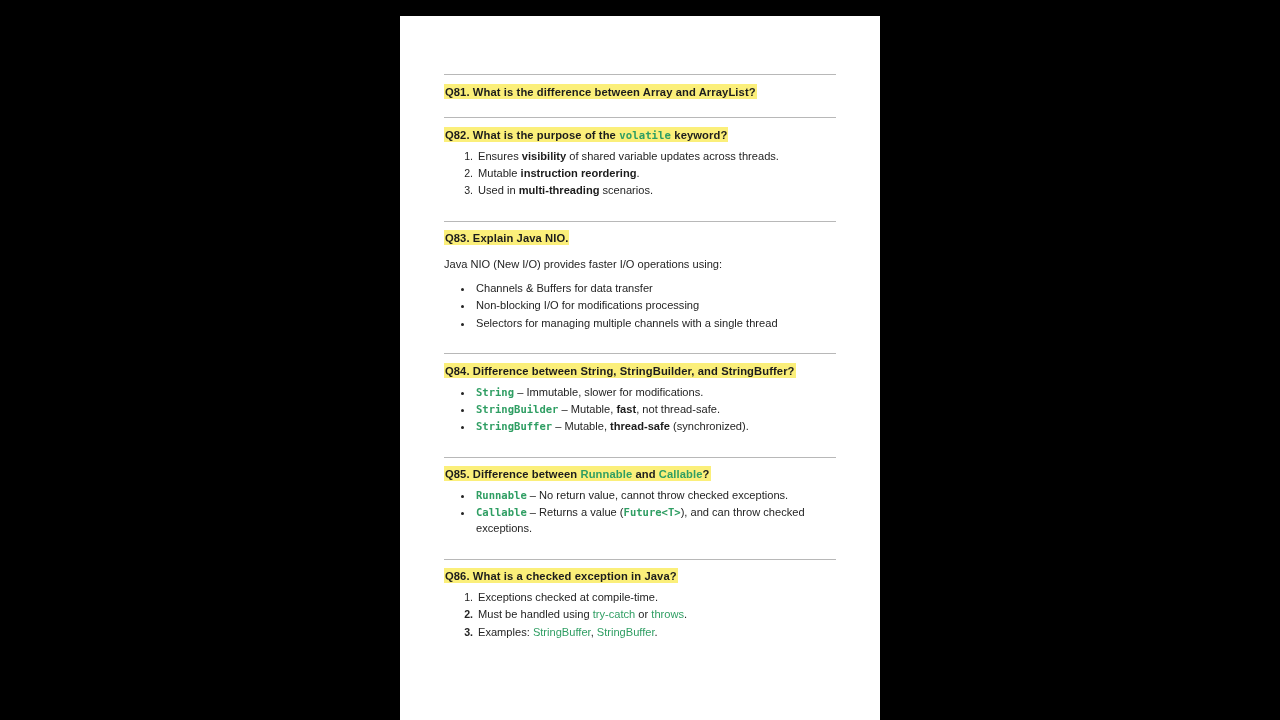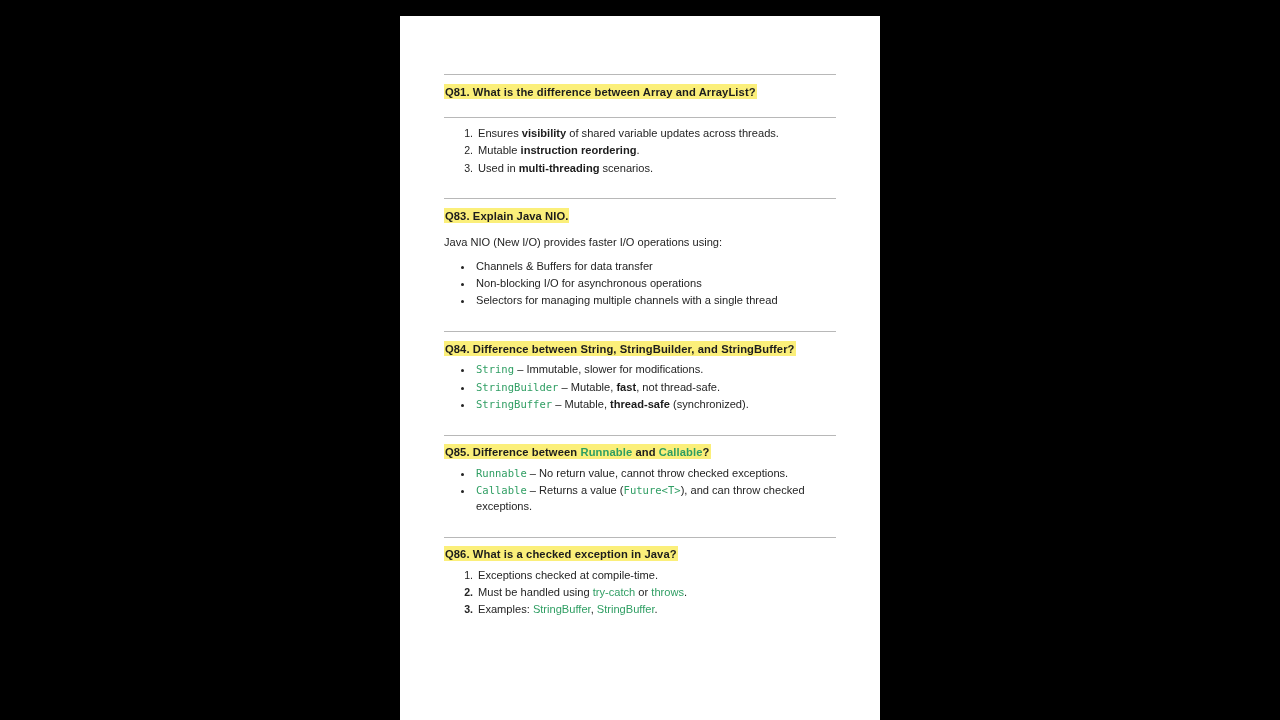--- a/index.html
+++ b/index.html
@@ -52,21 +52,21 @@
   }
   .q-head .hl {
     background: #fbef7a;
     padding: 1.5px 1px;
     box-decoration-break: clone;
     -webkit-box-decoration-break: clone;
   }
   .code {
     font-family: "DejaVu Sans Mono", "Liberation Mono", monospace;
     color: #2f9e63;
-    font-weight: normal;
+    font-weight: bold;
     font-size: 0.95em;
   }
   .code-b {
     font-family: "DejaVu Sans Mono", "Liberation Mono", monospace;
     color: #2f9e63;
     font-weight: bold;
     font-size: 0.95em;
   }
   .grn {
     color: #2f9e63;
@@ -119,36 +119,37 @@
 
       <section class="qa-block">
         <hr class="rule">
         <div class="q-head"><span class="hl">Q81. What is the difference between Array and ArrayList?</span></div>
       </section>
 
       <div class="gap-s"></div>
 
       <section class="qa-block">
         <hr class="rule">
+        <div class="q-head"><span class="hl"><span>Q82. What is the purpose of the </span><span class="code-b">volatile</span><span> keyword?</span></span></div>
         <ol class="numbers">
           <li><span>Ensures </span><b>visibility</b><span> of shared variable updates across threads.</span></li>
           <li><span>Mutable </span><b>instruction reordering</b><span>.</span></li>
           <li><span>Used in </span><b>multi-threading</b><span> scenarios.</span></li>
         </ol>
       </section>
 
       <div class="gap-s"></div>
 
       <section class="qa-block">
         <hr class="rule">
         <div class="q-head"><span class="hl">Q83. Explain Java NIO.</span></div>
         <p class="para">Java NIO (New I/O) provides faster I/O operations using:</p>
         <ul class="bullets">
           <li>Channels &amp; Buffers for data transfer</li>
-          <li>Non-blocking I/O for asynchronous operations</li>
+          <li>Non-blocking I/O for modifications processing</li>
           <li>Selectors for managing multiple channels with a single thread</li>
         </ul>
       </section>
 
       <div class="gap-s"></div>
 
       <section class="qa-block">
         <hr class="rule">
         <div class="q-head"><span class="hl">Q84. Difference between String, StringBuilder, and StringBuffer?</span></div>
         <ul class="bullets">

